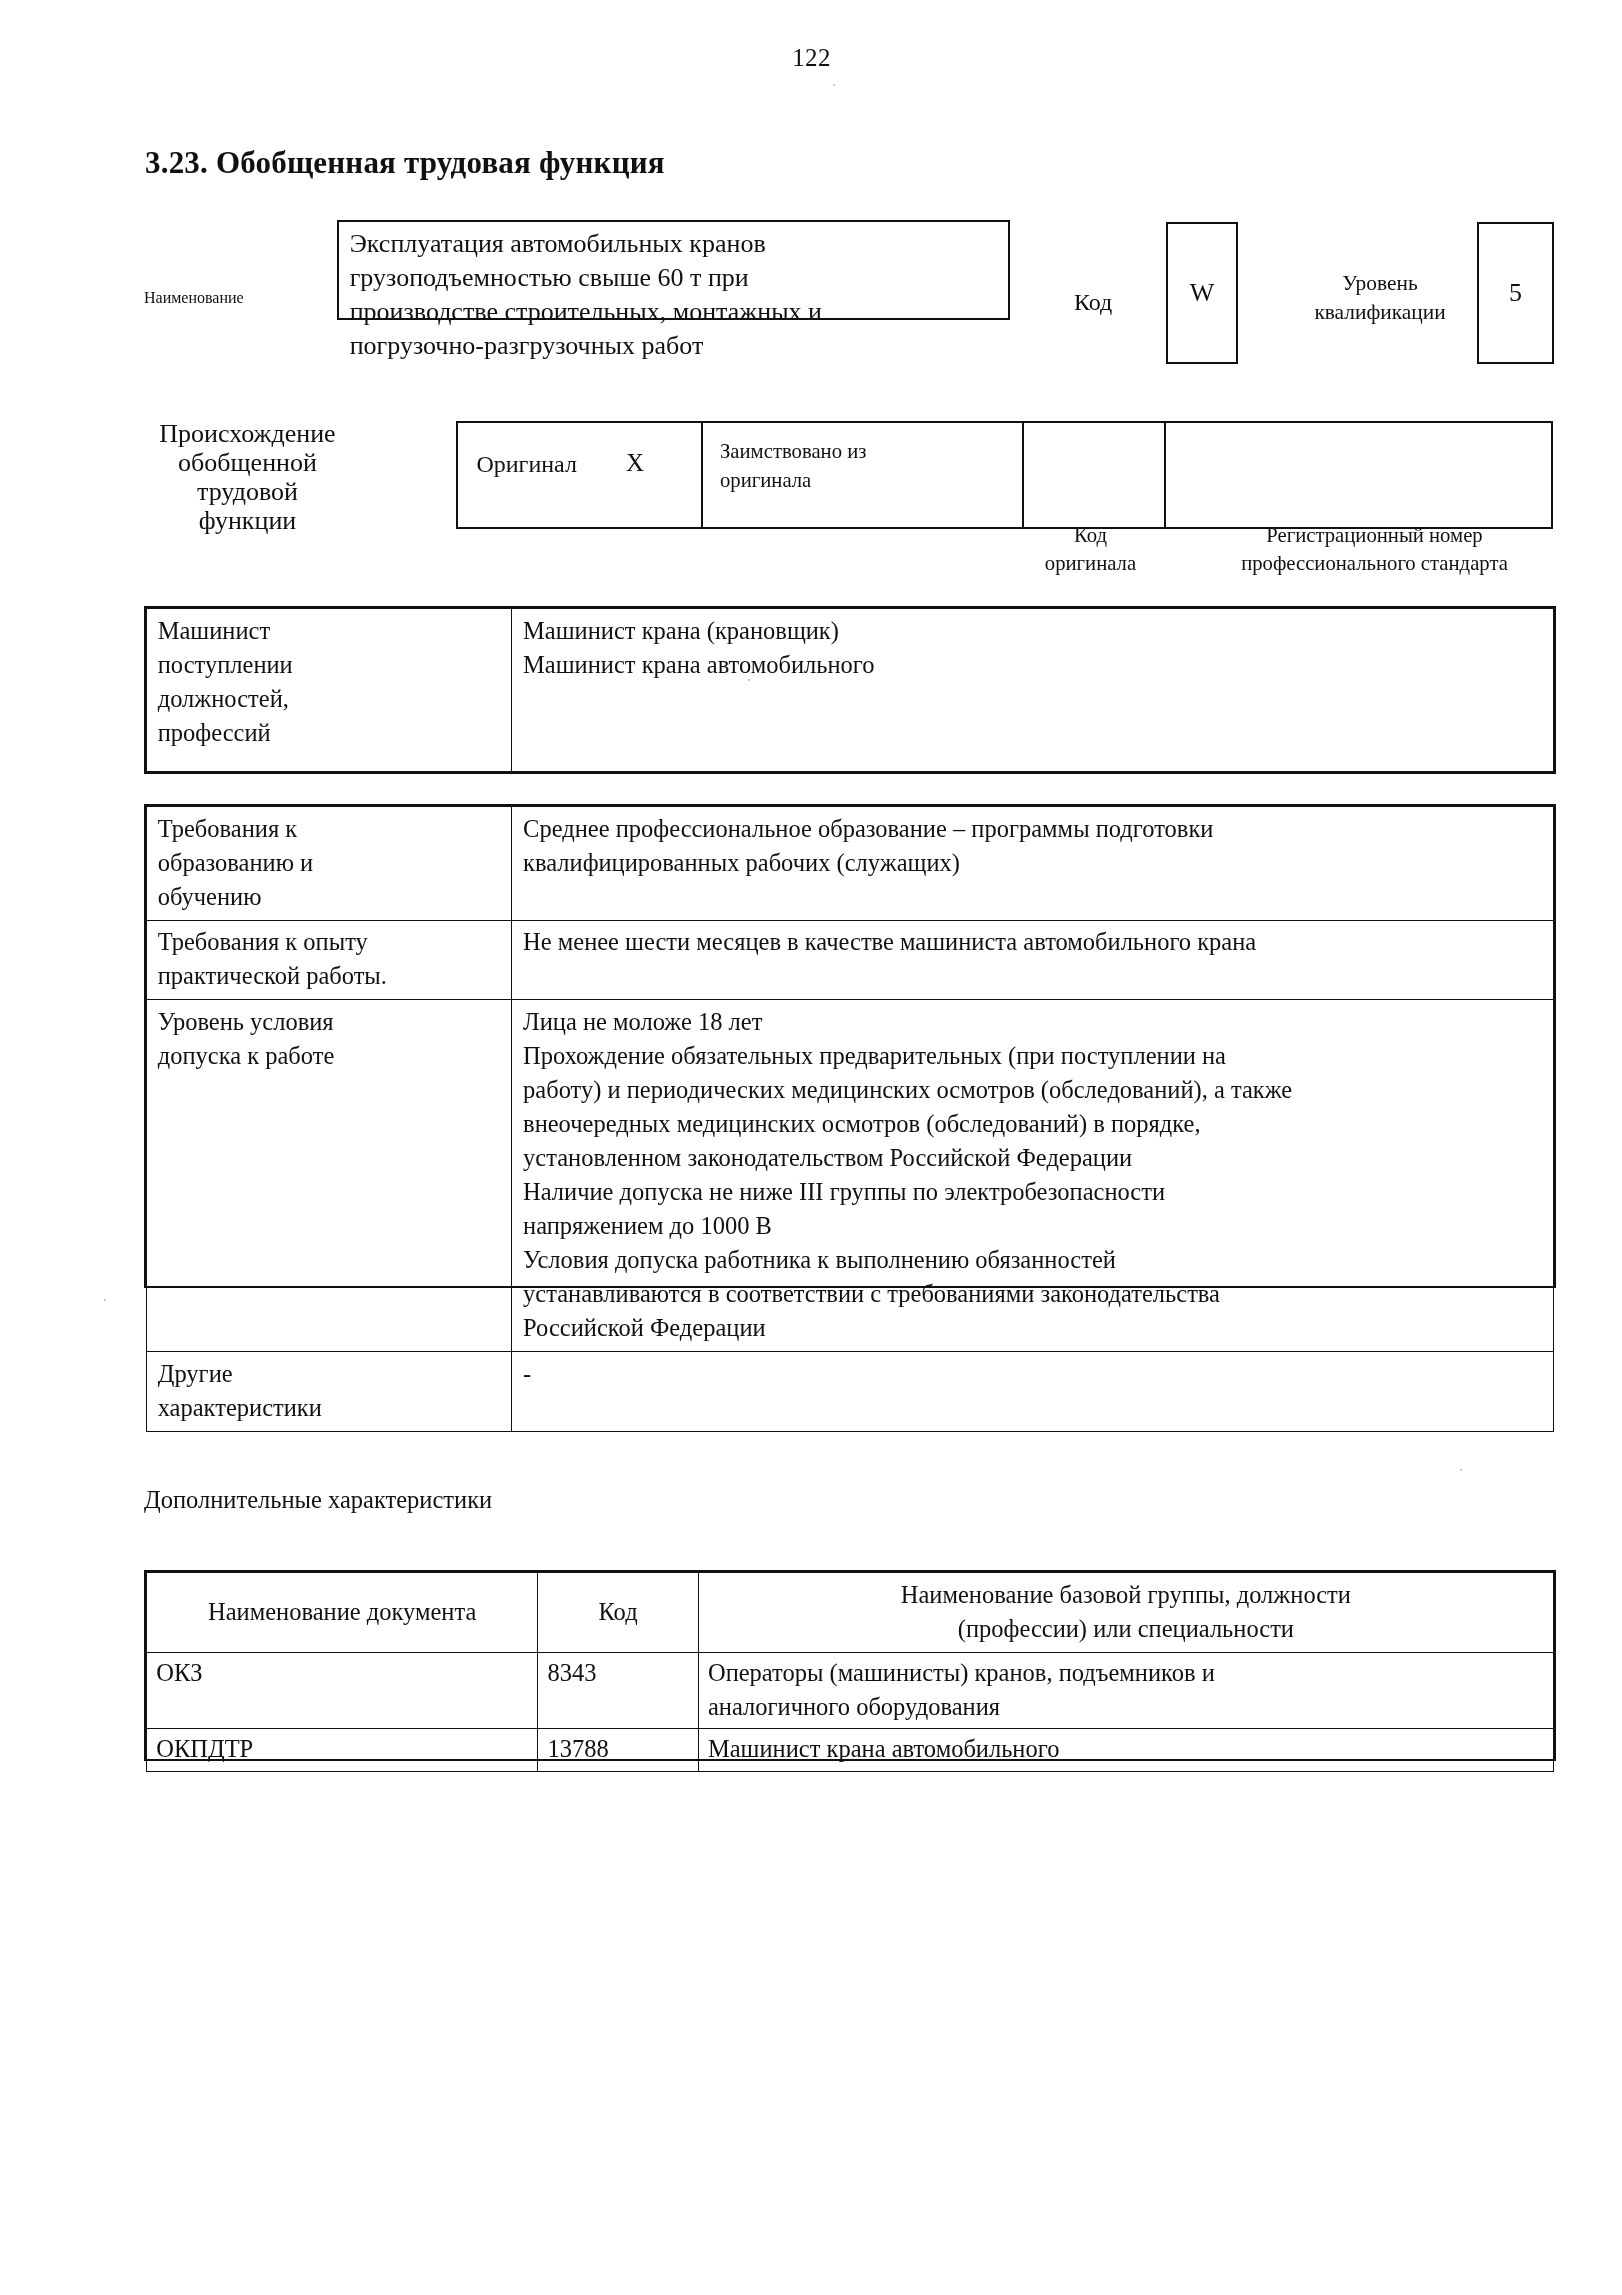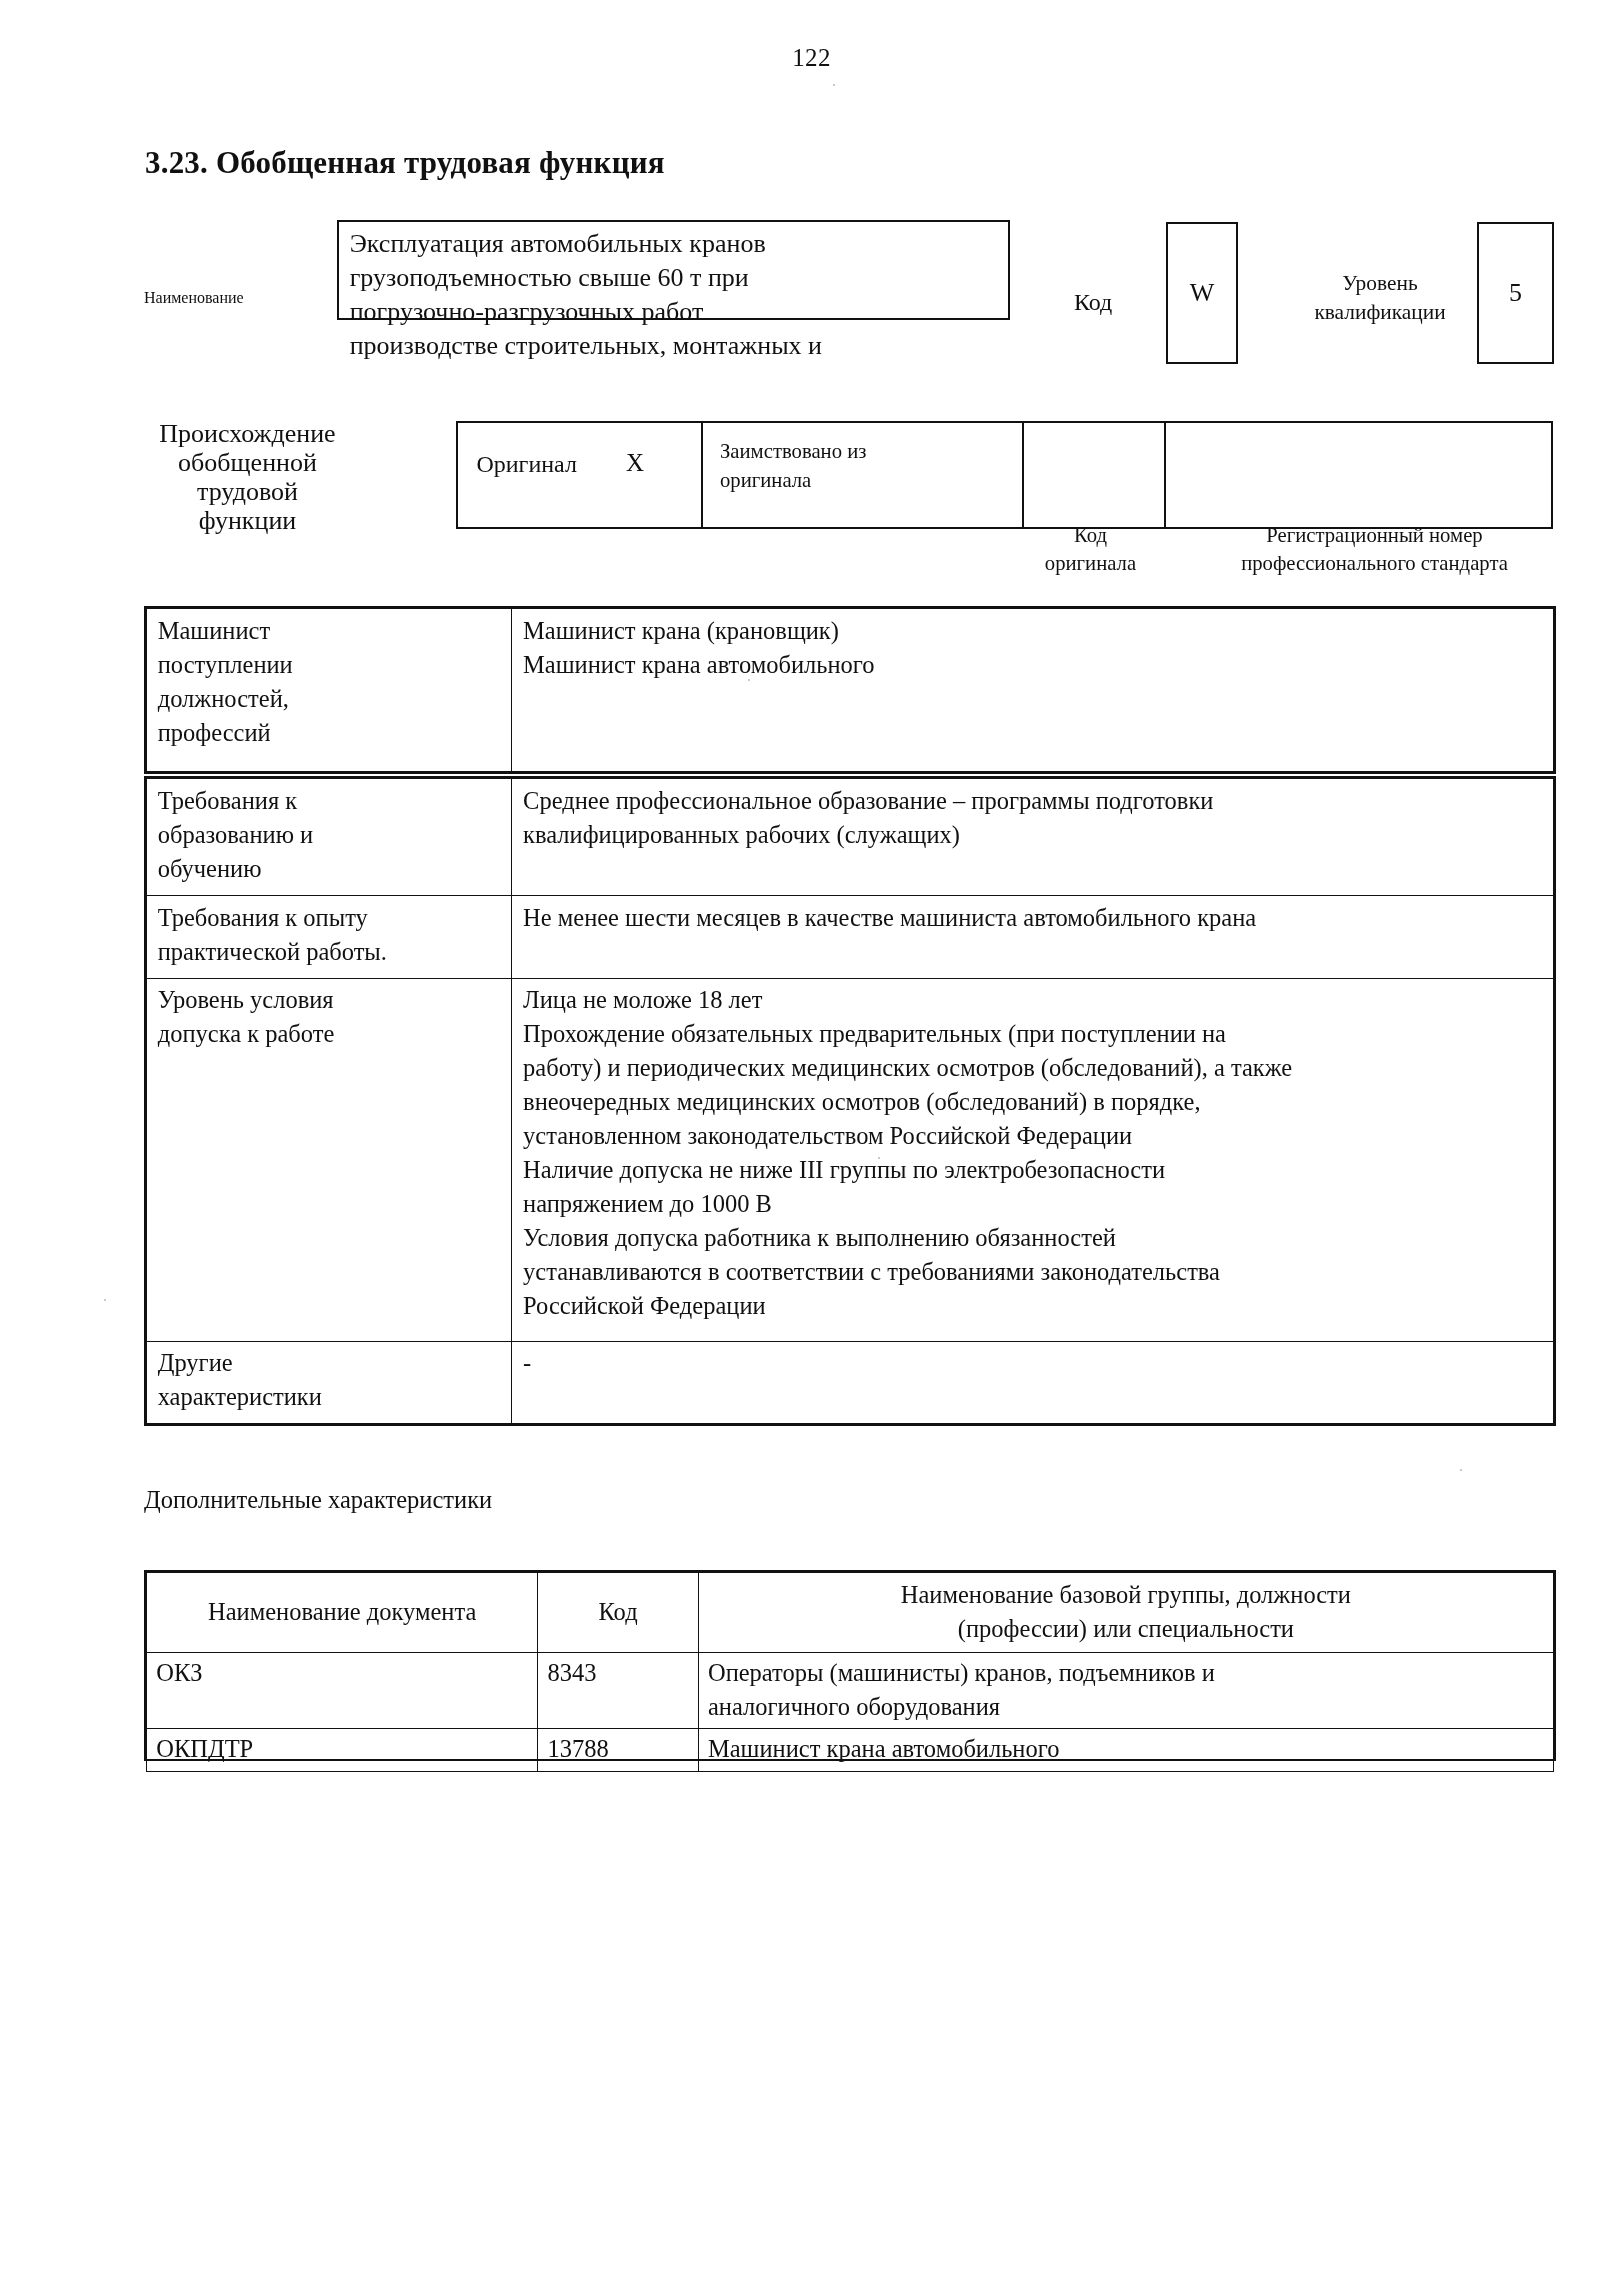--- a/index.html
+++ b/index.html
@@ -208,23 +208,23 @@
     left: 144px;
     top: 606px;
     width: 1412px;
     height: 168px;
   }
   #titles-table td.lbl { width: 343px; }
 
   
   #req-table {
     left: 144px;
-    top: 776px;
+    top: 804px;
     width: 1412px;
-    height: 650px;
+    height: 484px;
   }
   #req-table td.lbl { width: 343px; }
 
   .cell-lines > div { white-space: nowrap; }
 
   
   .extra-heading {
     position: absolute;
     left: 144px;
     top: 1486px;
@@ -270,22 +270,22 @@
 
   <div class="page-number">122</div>
 
   <div class="section-heading">3.23. Обобщенная трудовая функция</div>
 
   <div class="naim-label">Наименование</div>
 
   <div class="naim-box">
     <div class="line">Эксплуатация автомобильных кранов</div>
     <div class="line">грузоподъемностью свыше 60 т при</div>
+    <div class="line">производстве строительных, монтажных и</div>
     <div class="line">погрузочно-разгрузочных работ</div>
-    <div class="line">производстве строительных, монтажных и</div>
   </div>
 
   <div class="kod-label">Код</div>
   <div class="kod-box">W</div>
 
   <div class="uroven-label">
     <div>Уровень</div>
     <div>квалификации</div>
   </div>
   <div class="uroven-box">5</div>

